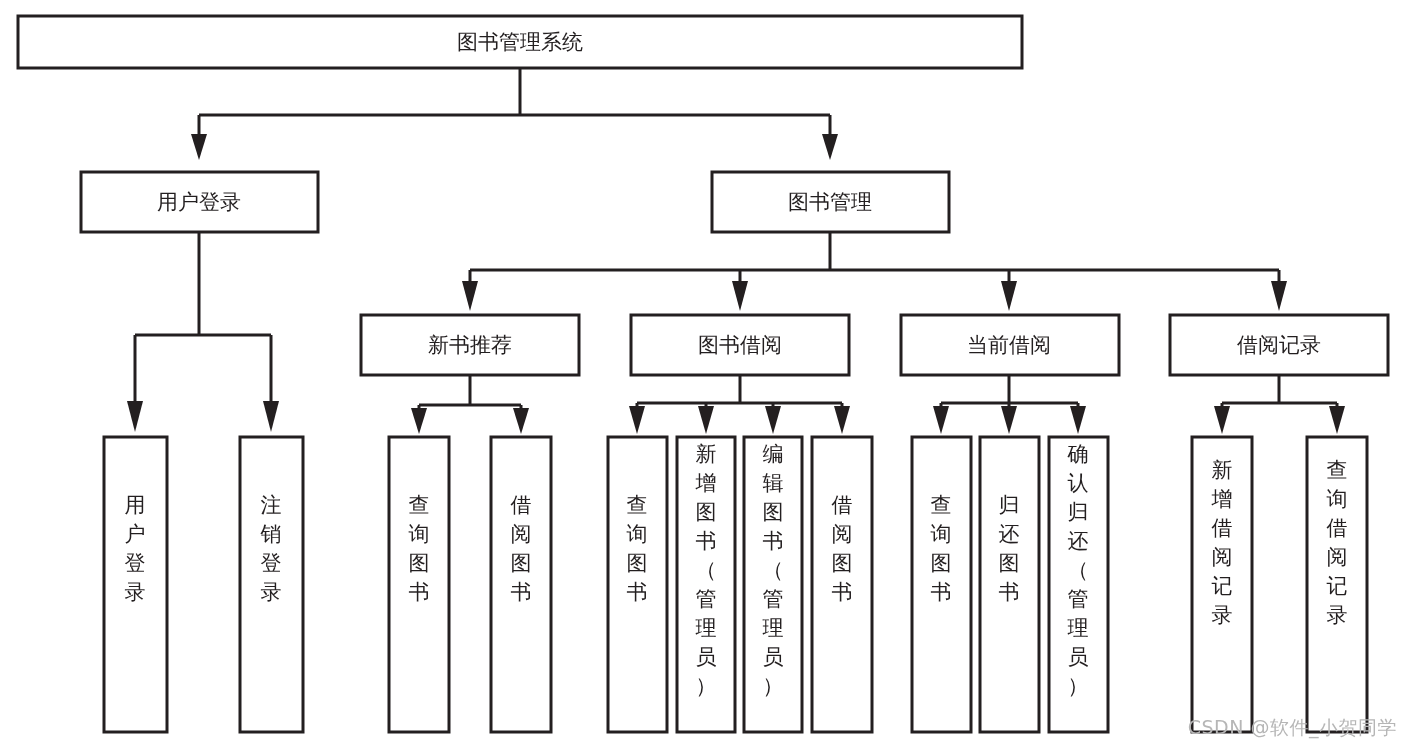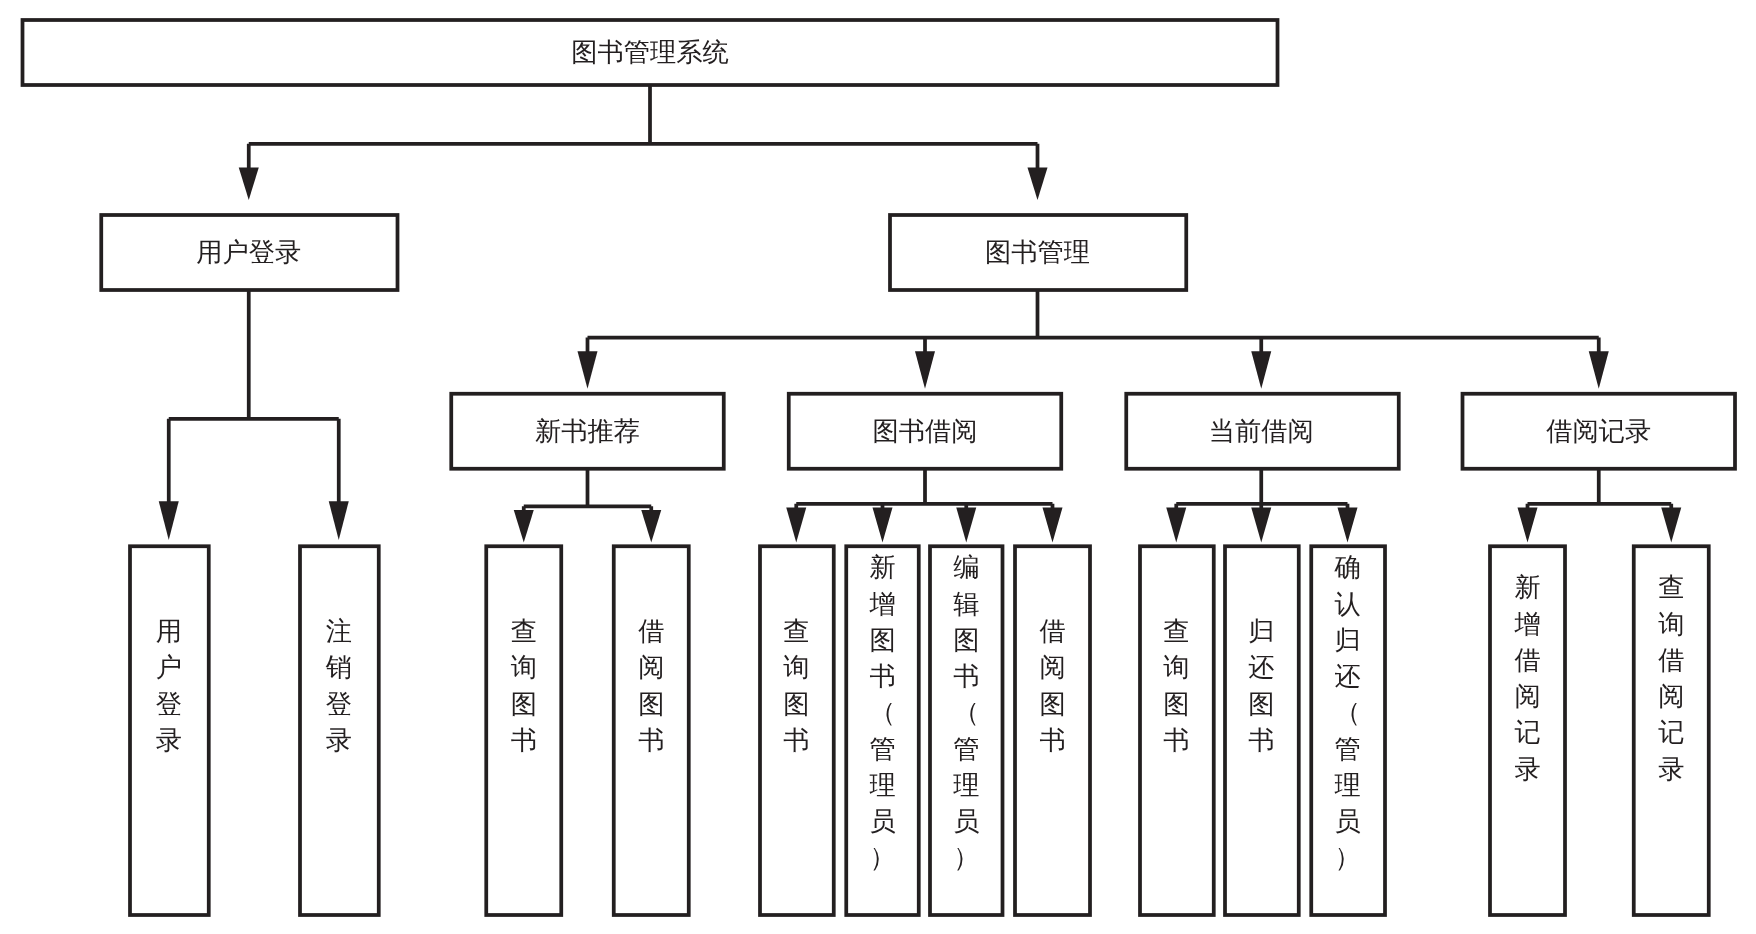--- a/index.html
+++ b/index.html
@@ -231,13 +231,14 @@
       <text class="node-label-v" x="1222" y="477"><tspan x="1222" y="477">新</tspan><tspan x="1222" y="506">增</tspan><tspan x="1222" y="535">借</tspan><tspan x="1222" y="564">阅</tspan><tspan x="1222" y="593">记</tspan><tspan x="1222" y="622">录</tspan></text>
     </g>
 
     <g>
       <rect class="node-rect" x="1307" y="437" width="60" height="295"></rect>
       <text class="node-label-v" x="1337" y="477"><tspan x="1337" y="477">查</tspan><tspan x="1337" y="506">询</tspan><tspan x="1337" y="535">借</tspan><tspan x="1337" y="564">阅</tspan><tspan x="1337" y="593">记</tspan><tspan x="1337" y="622">录</tspan></text>
     </g>
 
   </svg>
 
+  <div id="watermark">CSDN @软件_小贺同学</div>
 </div>
 
 </body></html>

